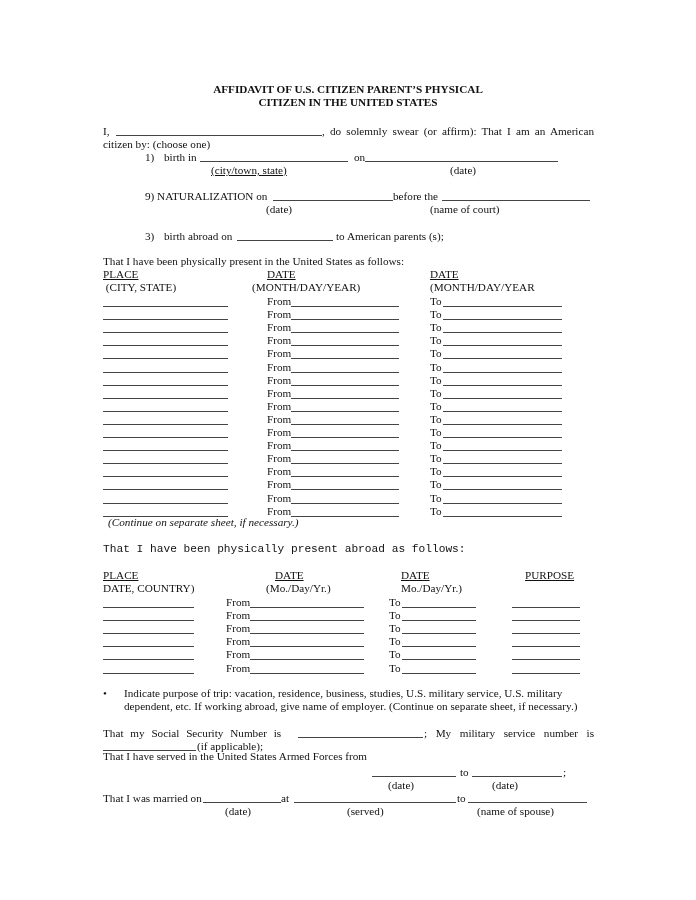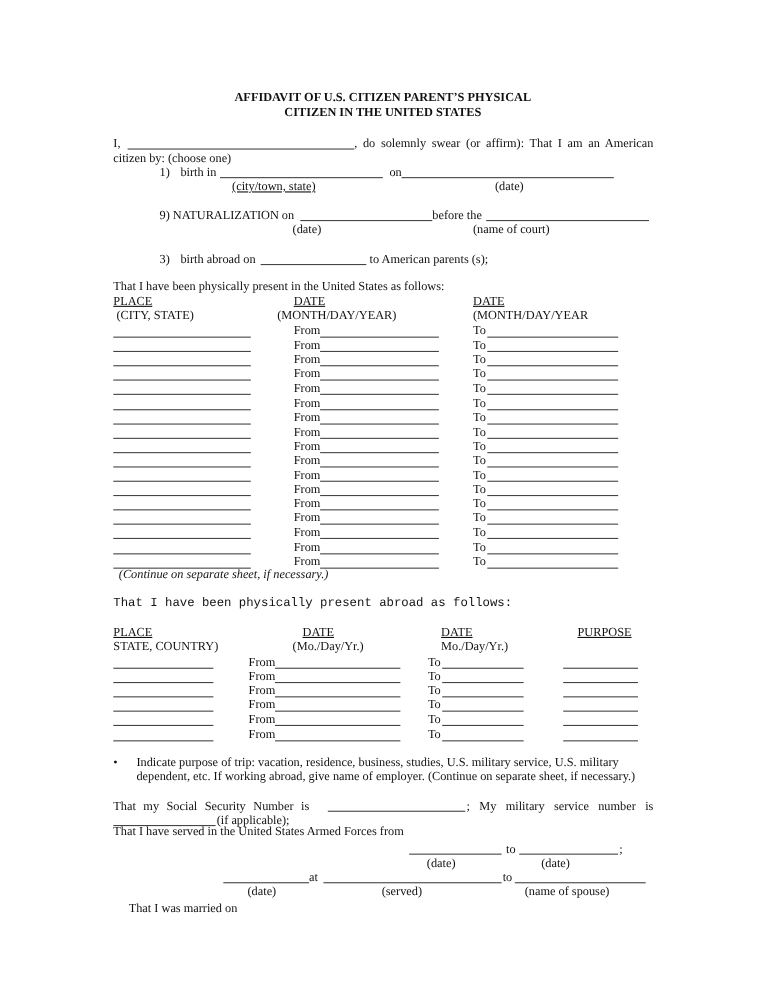--- a/index.html
+++ b/index.html
@@ -170,21 +170,21 @@
       <span class="abs field" style="top:0;left:291px;width:108px;"></span>
       <span class="abs" style="top:0;left:430px;">To</span>
       <span class="abs field" style="top:0;left:443px;width:119px;"></span>
     </div>
   </div>
 
 <div class="abs" style="top:516px; left:108px;font-style:italic;">(Continue on separate sheet, if necessary.)</div>
 
 <div class="abs" style="top:543px; left:103px;font-family:Liberation Mono, monospace;">That I have been physically present abroad as follows:</div>
 <div class="abs ul" style="top:569px; left:103px;">PLACE</div>
-<div class="abs" style="top:582px; left:103px;">STATE, COUNTRY)</div>
+<div class="abs" style="top:582px; left:103px;">DATE, COUNTRY)</div>
 <div class="abs ul" style="top:569px; left:275px;">DATE</div>
 <div class="abs" style="top:582px; left:266px;">(Mo./Day/Yr.)</div>
 <div class="abs ul" style="top:569px; left:401px;">DATE</div>
 <div class="abs" style="top:582px; left:401px;">Mo./Day/Yr.)</div>
 <div class="abs ul" style="top:569px; left:504px;margin-left:21px;">PURPOSE</div>
 
 <div id="abroad-rows">
     <div class="row" style="top:596px;left:0;width:696px;">
       <span class="abs field" style="top:0;left:103px;width:91px;"></span>
       <span class="abs" style="top:0;left:226px;">From</span>
@@ -246,21 +246,21 @@
 <div class="abs" style="top:740px; left:197px;">(if applicable);</div>
 
 <div class="abs" style="top:750px; left:103px;">That I have served in the United States Armed Forces from</div>
 <span class="abs field" style="top:765px; left:372px; width:84px;"></span>
 <div class="abs" style="top:766px; left:460px;">to</div>
 <span class="abs field" style="top:765px; left:472px; width:90px;"></span>
 <div class="abs" style="top:766px; left:563px;">;</div>
 <div class="abs hint" style="top:779px; left:388px;">(date)</div>
 <div class="abs hint" style="top:779px; left:492px;">(date)</div>
 
-<div class="abs" style="top:820px; left:103px;margin-left:14px;">That I was married on</div>
+<div class="abs" style="top:792px; left:103px;">That I was married on</div>
 <span class="abs field" style="top:791px; left:203px; width:78px;"></span>
 <div class="abs" style="top:792px; left:281px;">at</div>
 <span class="abs field" style="top:791px; left:294px; width:162px;"></span>
 <div class="abs" style="top:792px; left:457px;">to</div>
 <span class="abs field" style="top:791px; left:468px; width:119px;"></span>
 <div class="abs hint" style="top:805px; left:225px;">(date)</div>
 <div class="abs hint" style="top:805px; left:347px;">(served)</div>
 <div class="abs hint" style="top:805px; left:477px;">(name of spouse)</div>
 
 </body></html>

